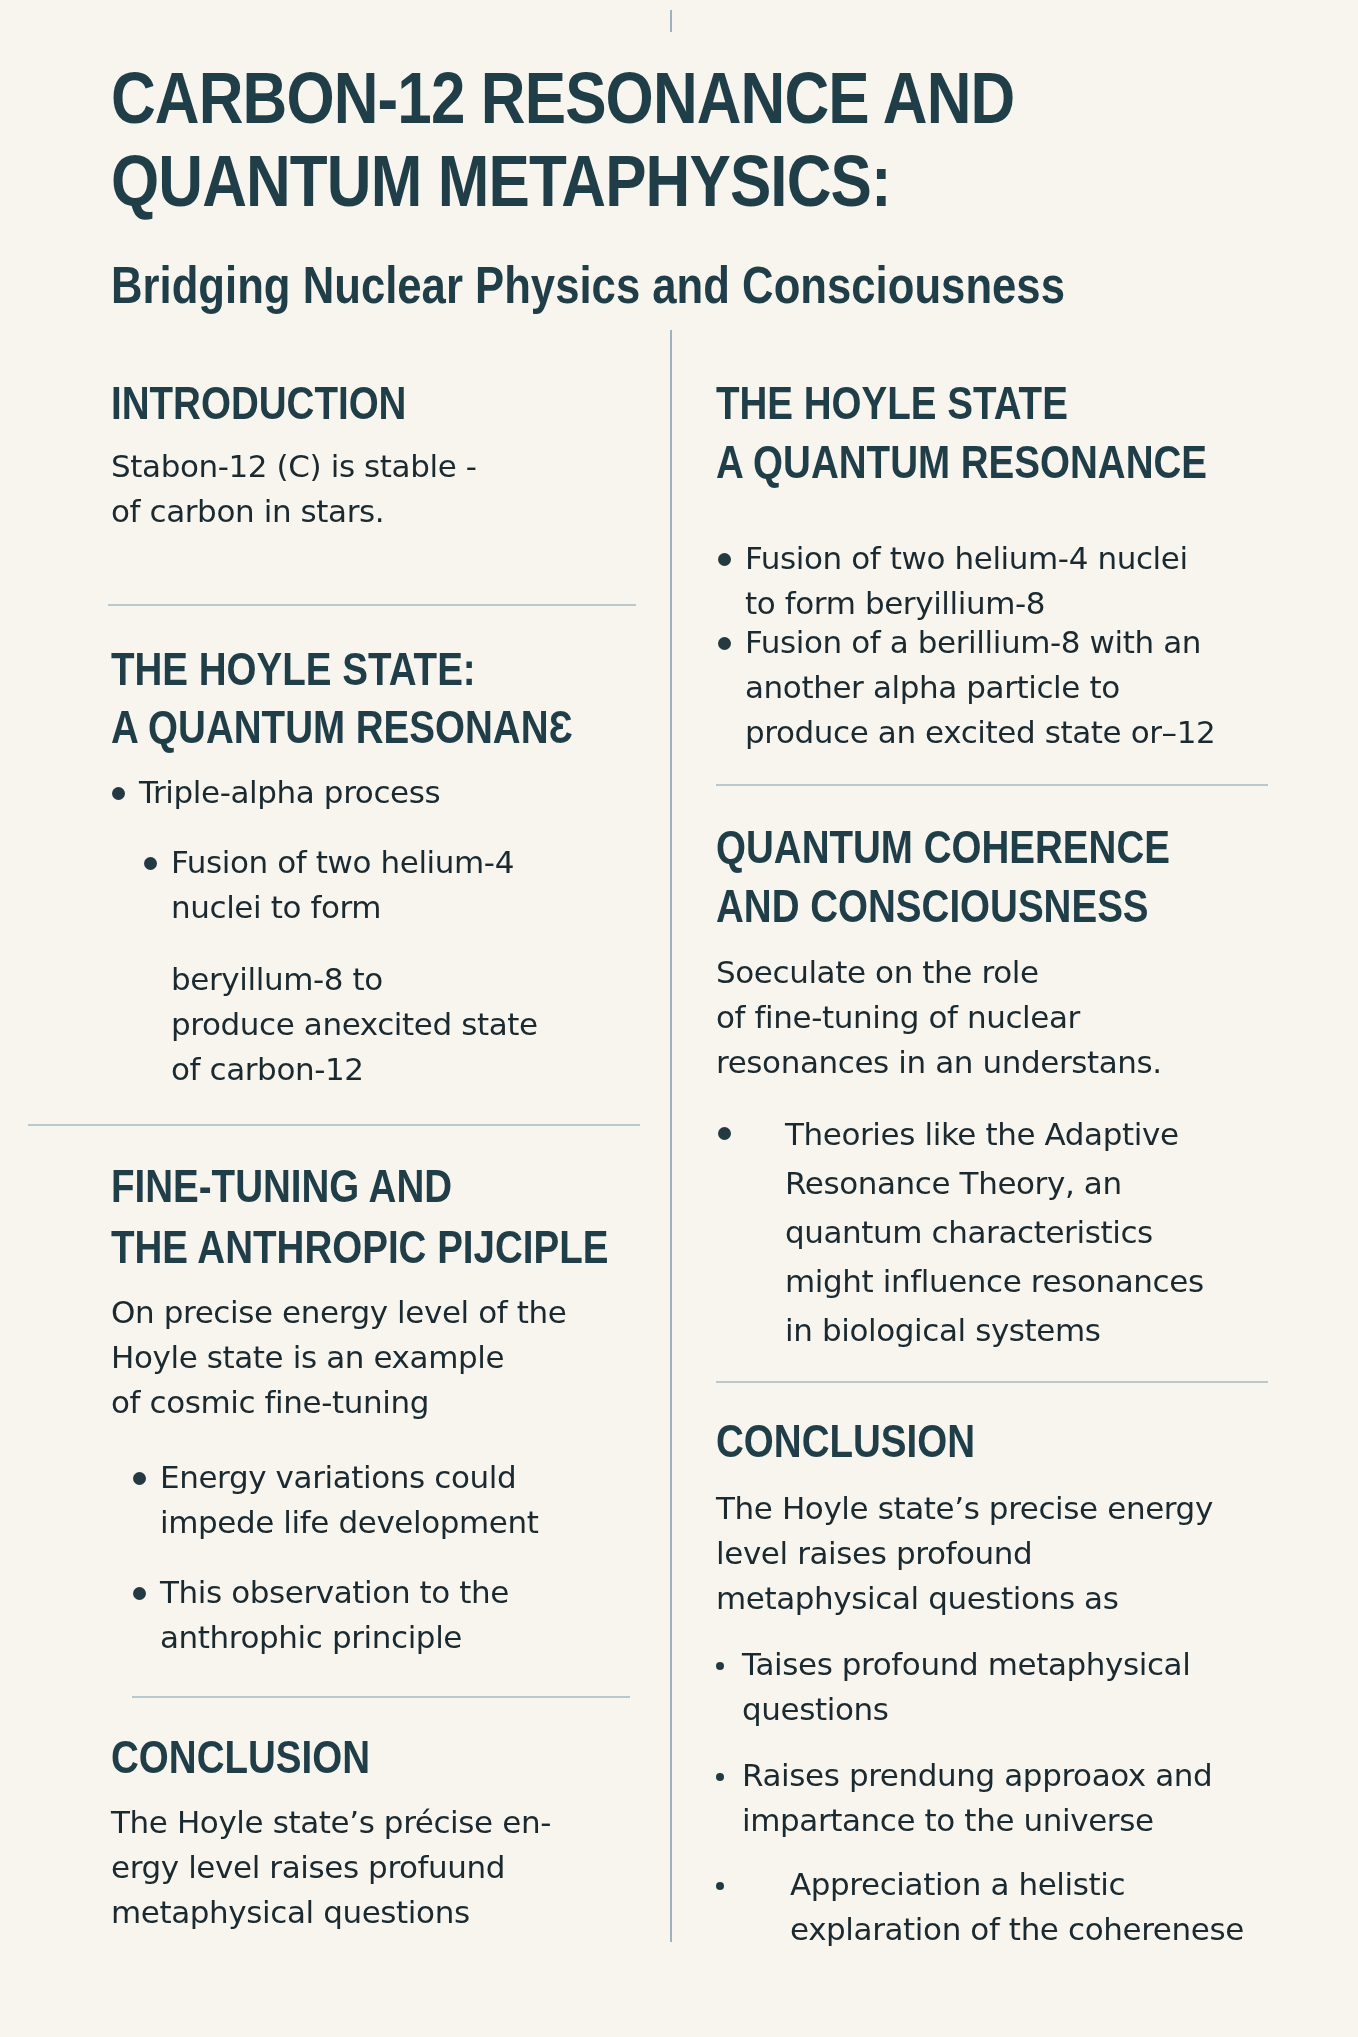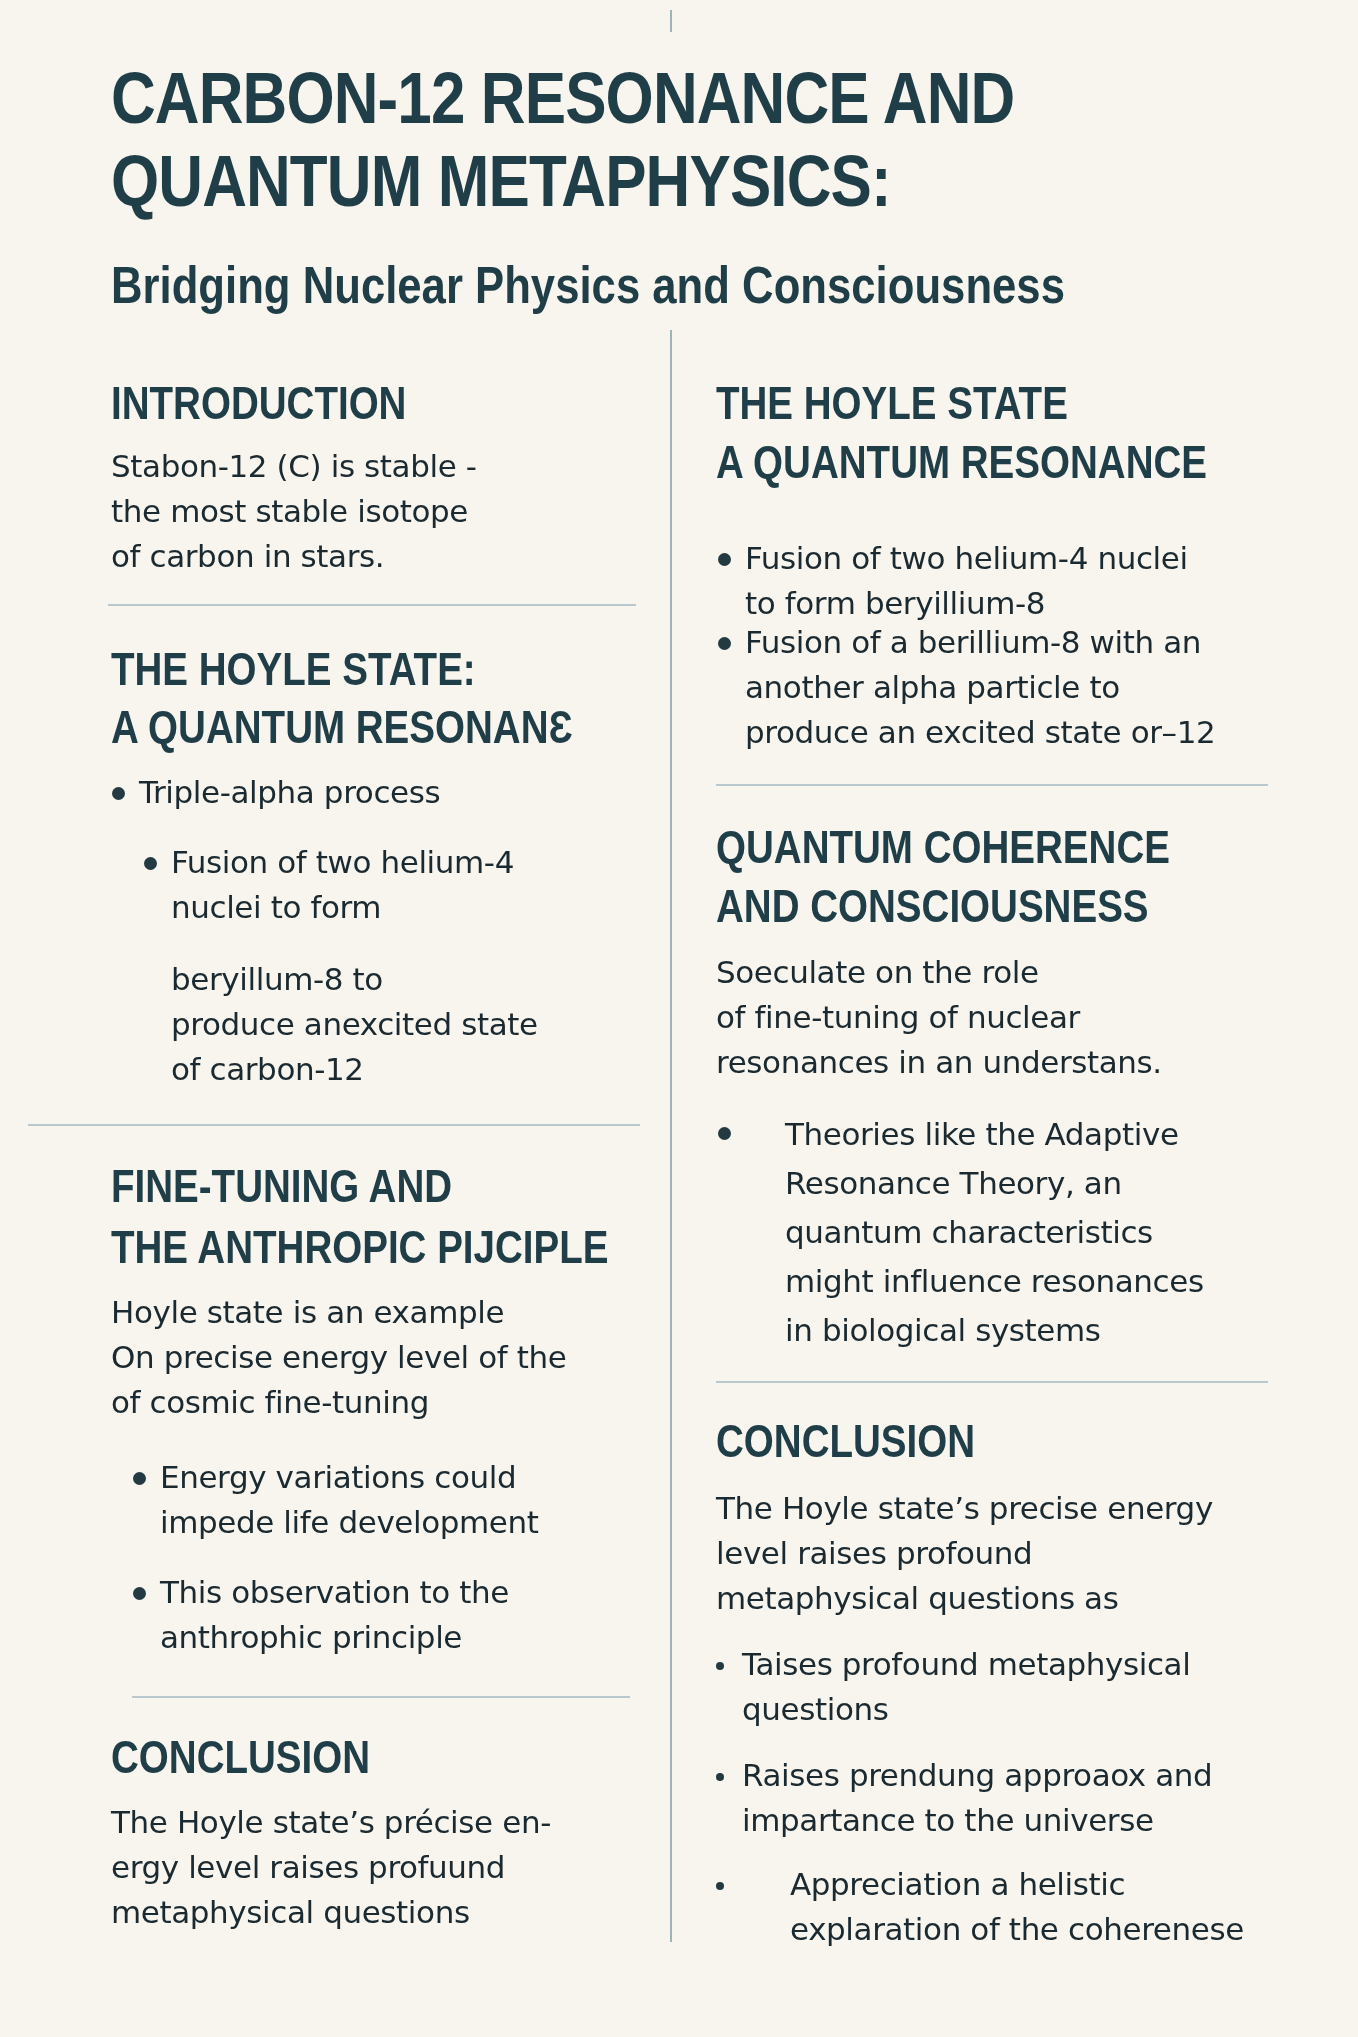--- a/index.html
+++ b/index.html
@@ -57,21 +57,20 @@
 <div class="abs title" style="left:111px; top:140px;">QUANTUM METAPHYSICS:</div>
 <div class="abs subtitle" style="left:111px; top:255px;">Bridging Nuclear Physics and Consciousness</div>
 
 <div class="abs vline" style="left:670px; top:330px; height:1612px;"></div>
 
 <section>
 
   <div class="abs h2" style="left:111px; top:374px;">INTRODUCTION</div>
   <div class="abs p" style="left:111px; top:444px;">
     <div>Stabon-12 (C) is stable  -</div>
-    <div>the most stable isotope</div>
     <div>of carbon in stars.</div>
   </div>
   <div class="abs hline" style="left:108px; top:604px; width:528px;"></div>
 
   <div class="abs h2" style="left:111px; top:640px;">THE HOYLE STATE:</div>
   <div class="abs h2" style="left:111px; top:698px;">A QUANTUM RESONANƐ</div>
   <div class="abs p bullet" style="left:112px; top:770px;">
     <span class="dot"></span>
     <span>Triple-alpha process</span>
   </div>
@@ -85,22 +84,22 @@
   <div class="abs p" style="left:171px; top:957px;">
     <div>beryillum-8 to</div>
     <div>produce anexcited state</div>
     <div>of carbon-12</div>
   </div>
   <div class="abs hline" style="left:28px; top:1124px; width:612px;"></div>
 
   <div class="abs h2" style="left:111px; top:1157px;">FINE-TUNING AND</div>
   <div class="abs h2" style="left:111px; top:1218px;">THE ANTHROPIC PIJCIPLE</div>
   <div class="abs p" style="left:111px; top:1290px;">
+    <div>On precise energy level of the</div>
     <div>Hoyle state is an example</div>
-    <div>On precise energy level of the</div>
     <div>of cosmic fine-tuning</div>
   </div>
   <div class="abs p bullet" style="left:133px; top:1455px;">
     <span class="dot"></span>
     <span class="btext">Energy variations could
 impede life development</span>
   </div>
   <div class="abs p bullet" style="left:133px; top:1570px;">
     <span class="dot"></span>
     <span class="btext">This observation to the

